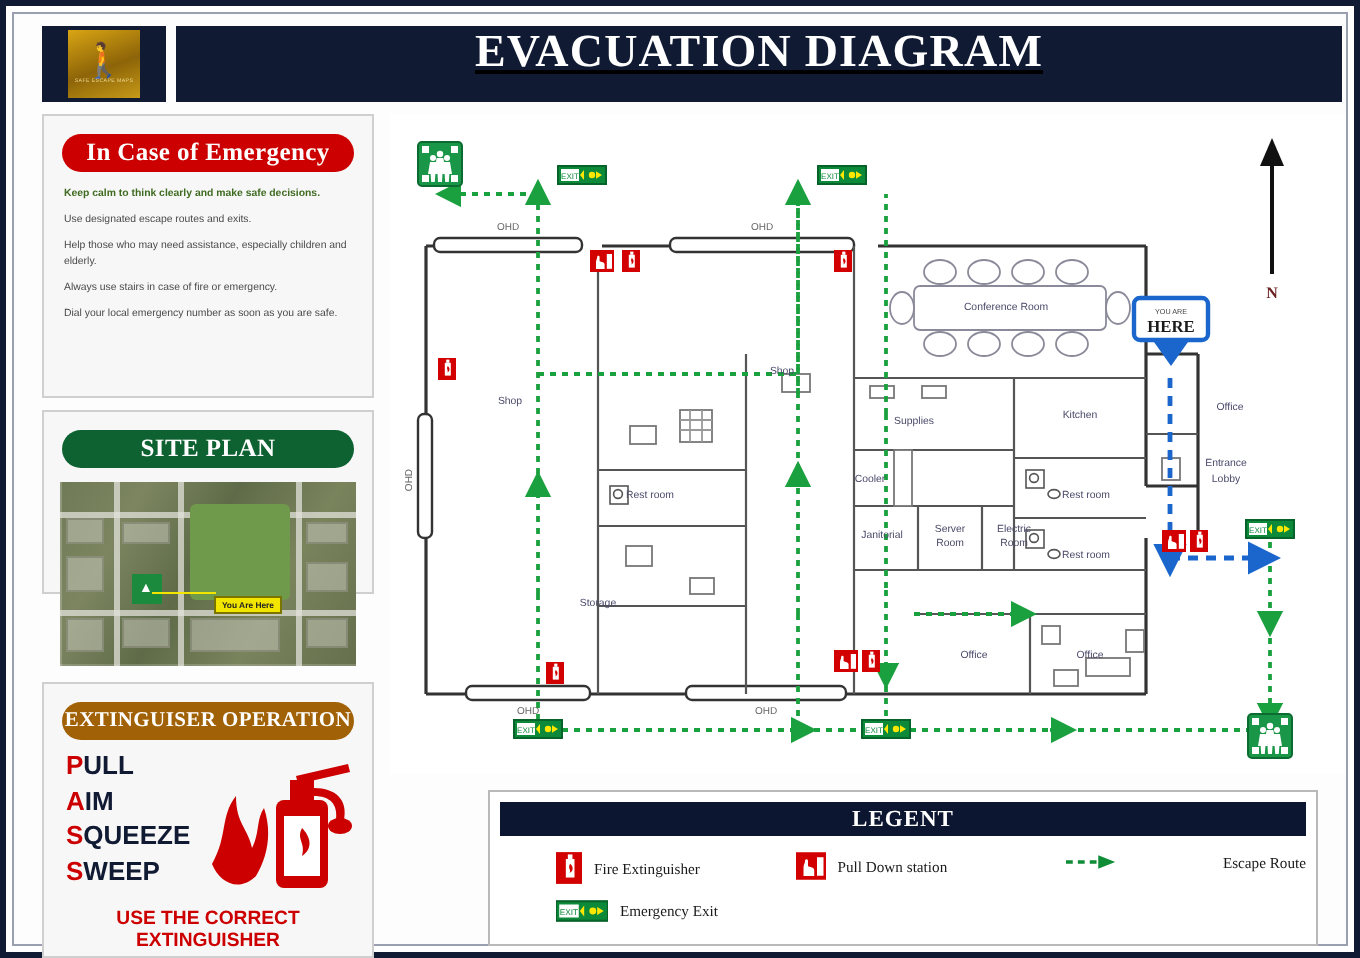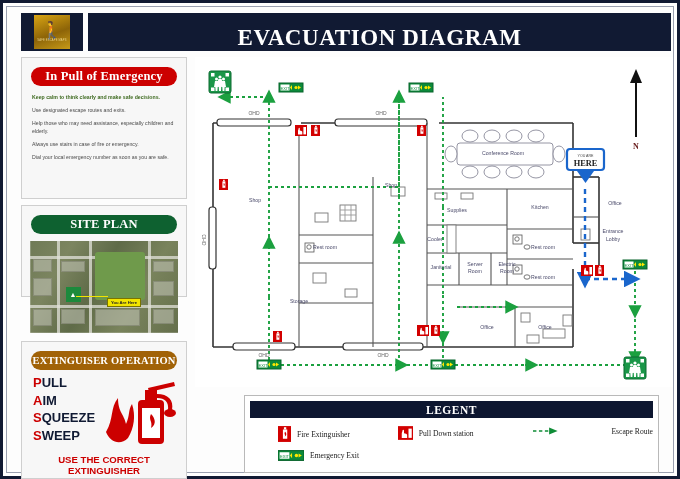--- a/index.html
+++ b/index.html
@@ -40,22 +40,23 @@
     width: 36px; height: 34px;
     background: linear-gradient(160deg,#d9a514 0%, #8d6408 55%, #c79a18 100%);
     display: flex; flex-direction: column; align-items: center; justify-content: center;
     line-height: 1;
   }
   .logo-runner { font-size: 17px; color: #f6e08a; }
   .logo-txt { font-size: 2.6px; color: #f0d98c; letter-spacing: .2px; margin-top: 1px; text-align:center;}
   .title-box {
     flex: 1;
     background: #111a33;
-    display: flex; align-items: flex-end; justify-content: center;
+    display: flex; align-items: flex-start; justify-content: center;
     margin-left: 5px;
+    text-decoration: underline;
   }
   .title-box .t {
     color: #ffffff;
     font-family: "Liberation Serif", serif;
     font-weight: bold;
     font-size: 23px;
     letter-spacing: .6px;
   }
 
   
@@ -178,21 +179,21 @@
       </div>
     </div>
     <div class="title-box">
       <div class="t">EVACUATION DIAGRAM</div>
     </div>
   </div>
 
   <div class="left-col">
 
     <div class="panel" id="emergency-panel">
-      <div class="pill red">In Pull of Emergency</div>
+      <div class="pill red">In Case of Emergency</div>
       <div class="emg-list">
         <p class="first">Keep calm to think clearly and make safe decisions.</p>
         <p>Use designated escape routes and exits.</p>
         <p>Help those who may need assistance, especially children and elderly.</p>
         <p>Always use stairs in case of fire or emergency.</p>
         <p>Dial your local emergency number as soon as you are safe.</p>
       </div>
     </div>
 
     <div class="panel" id="siteplan-panel">

